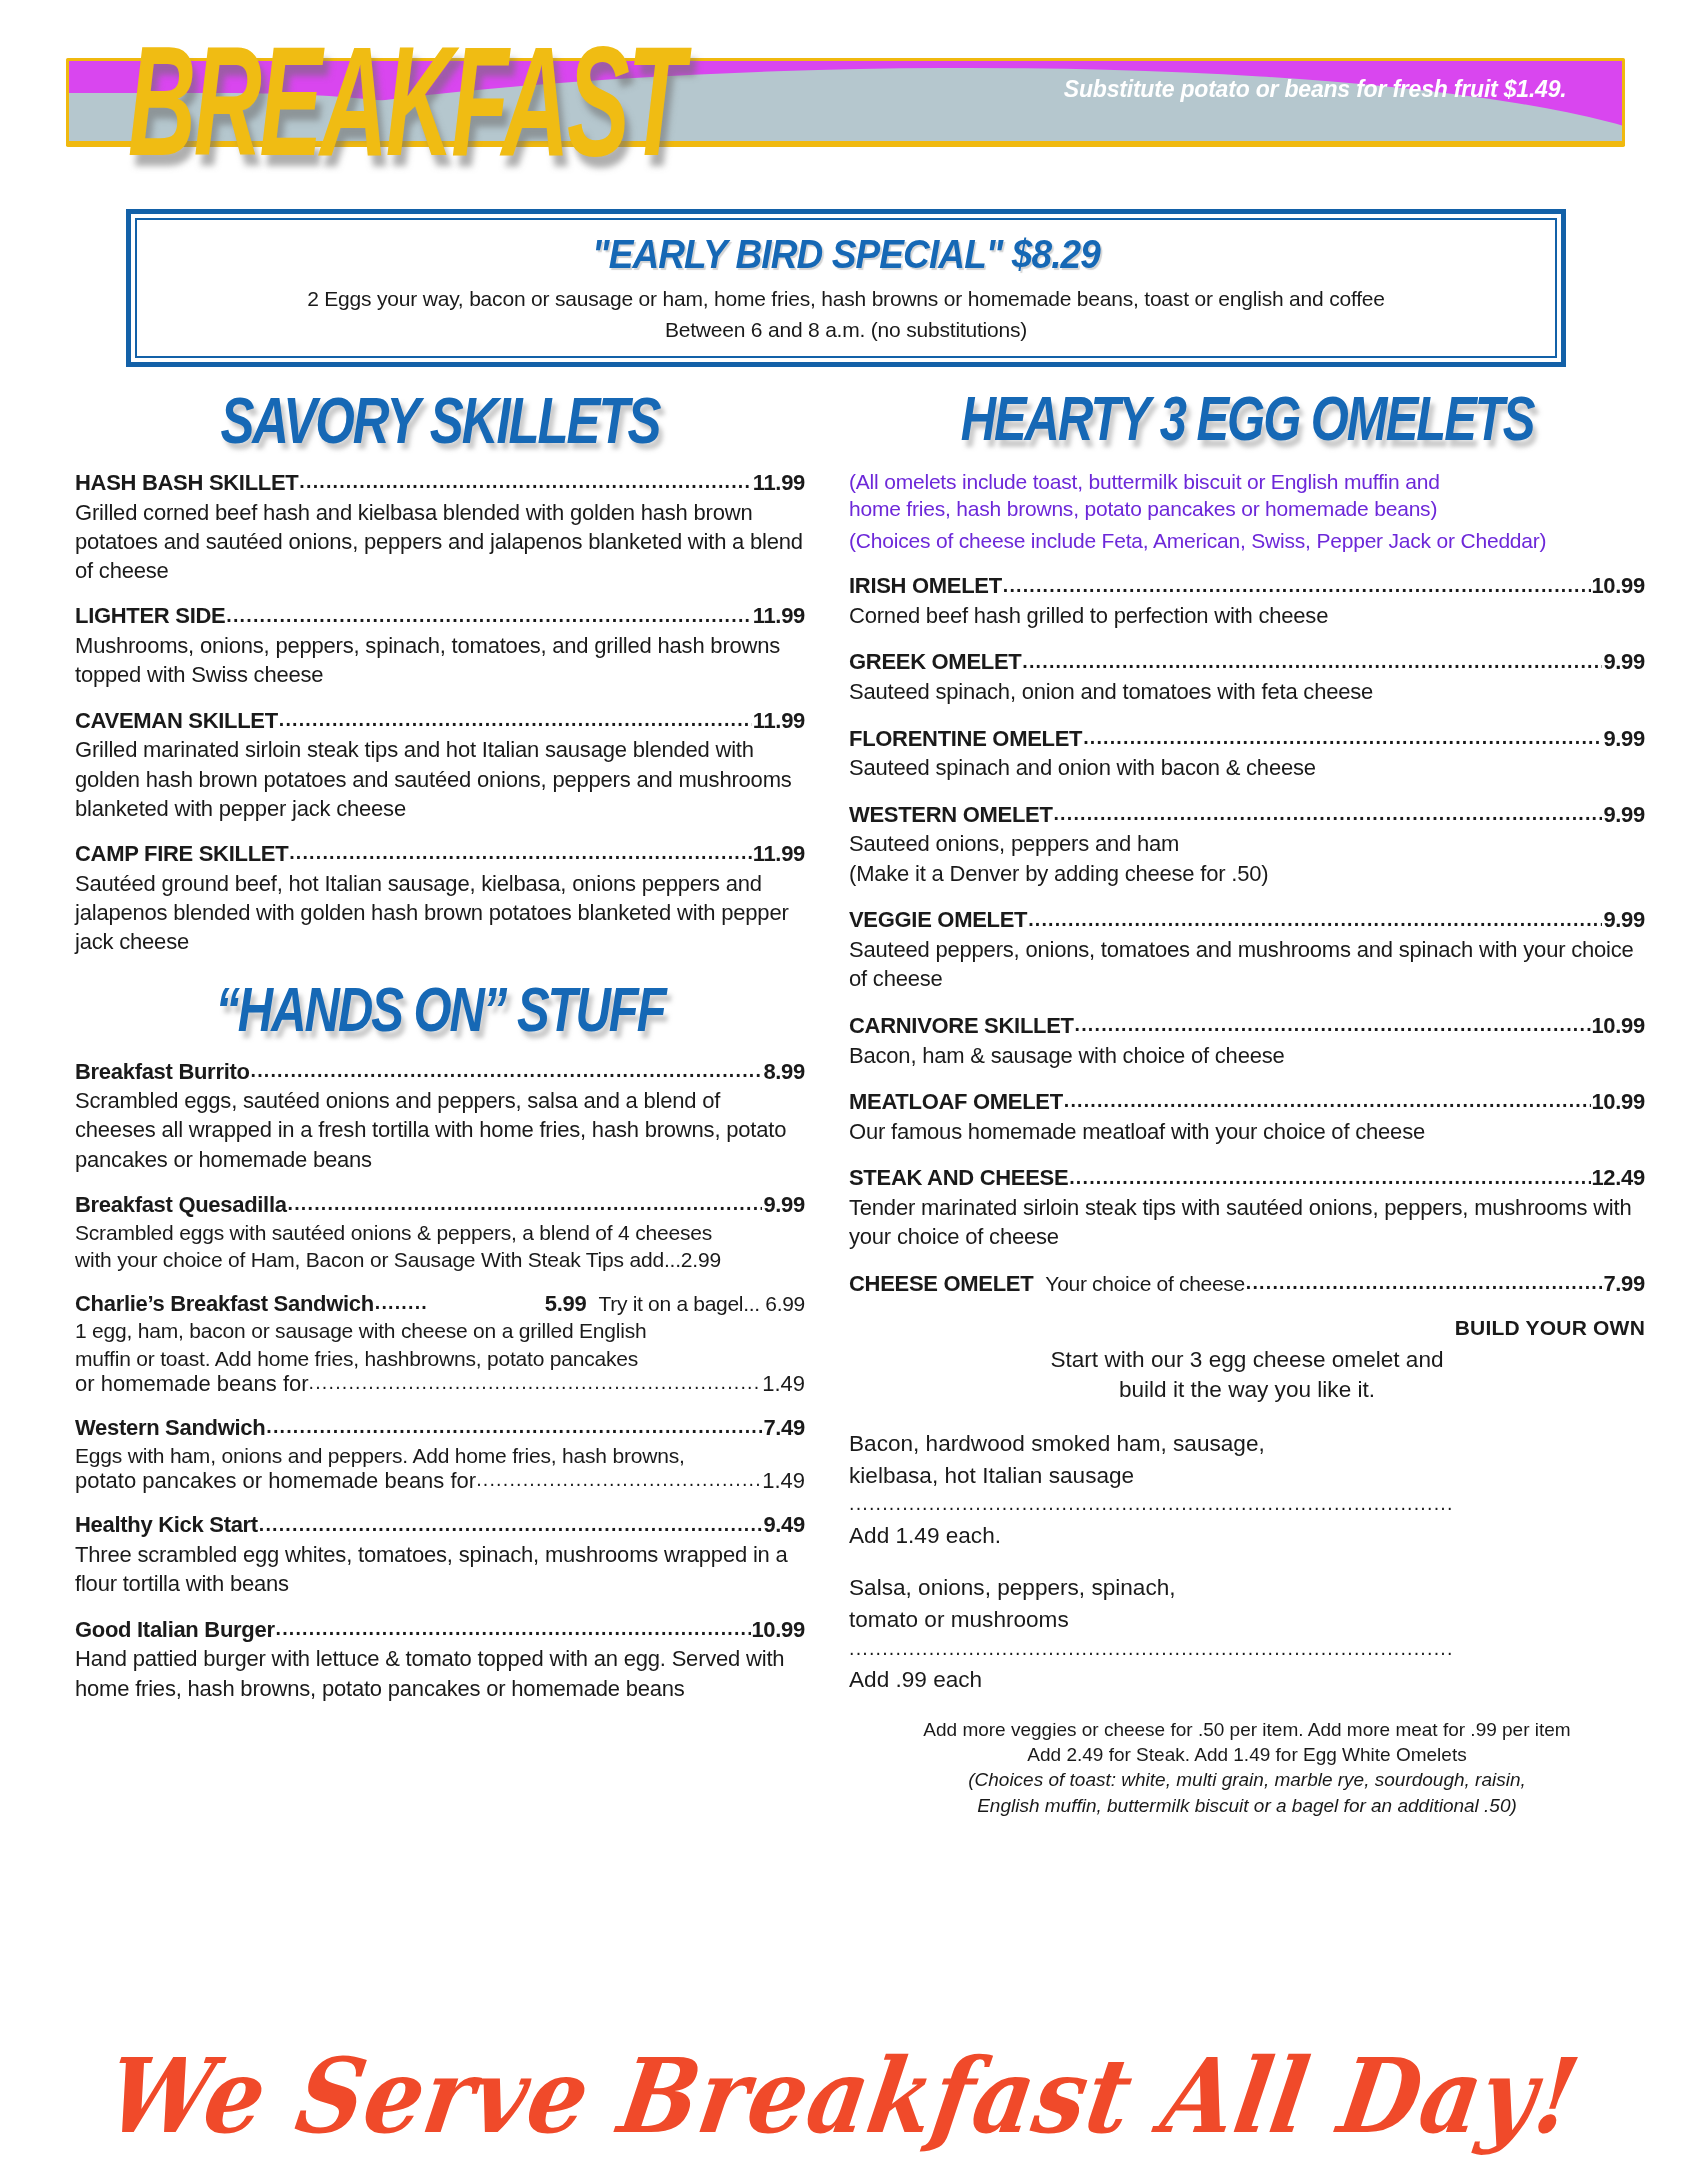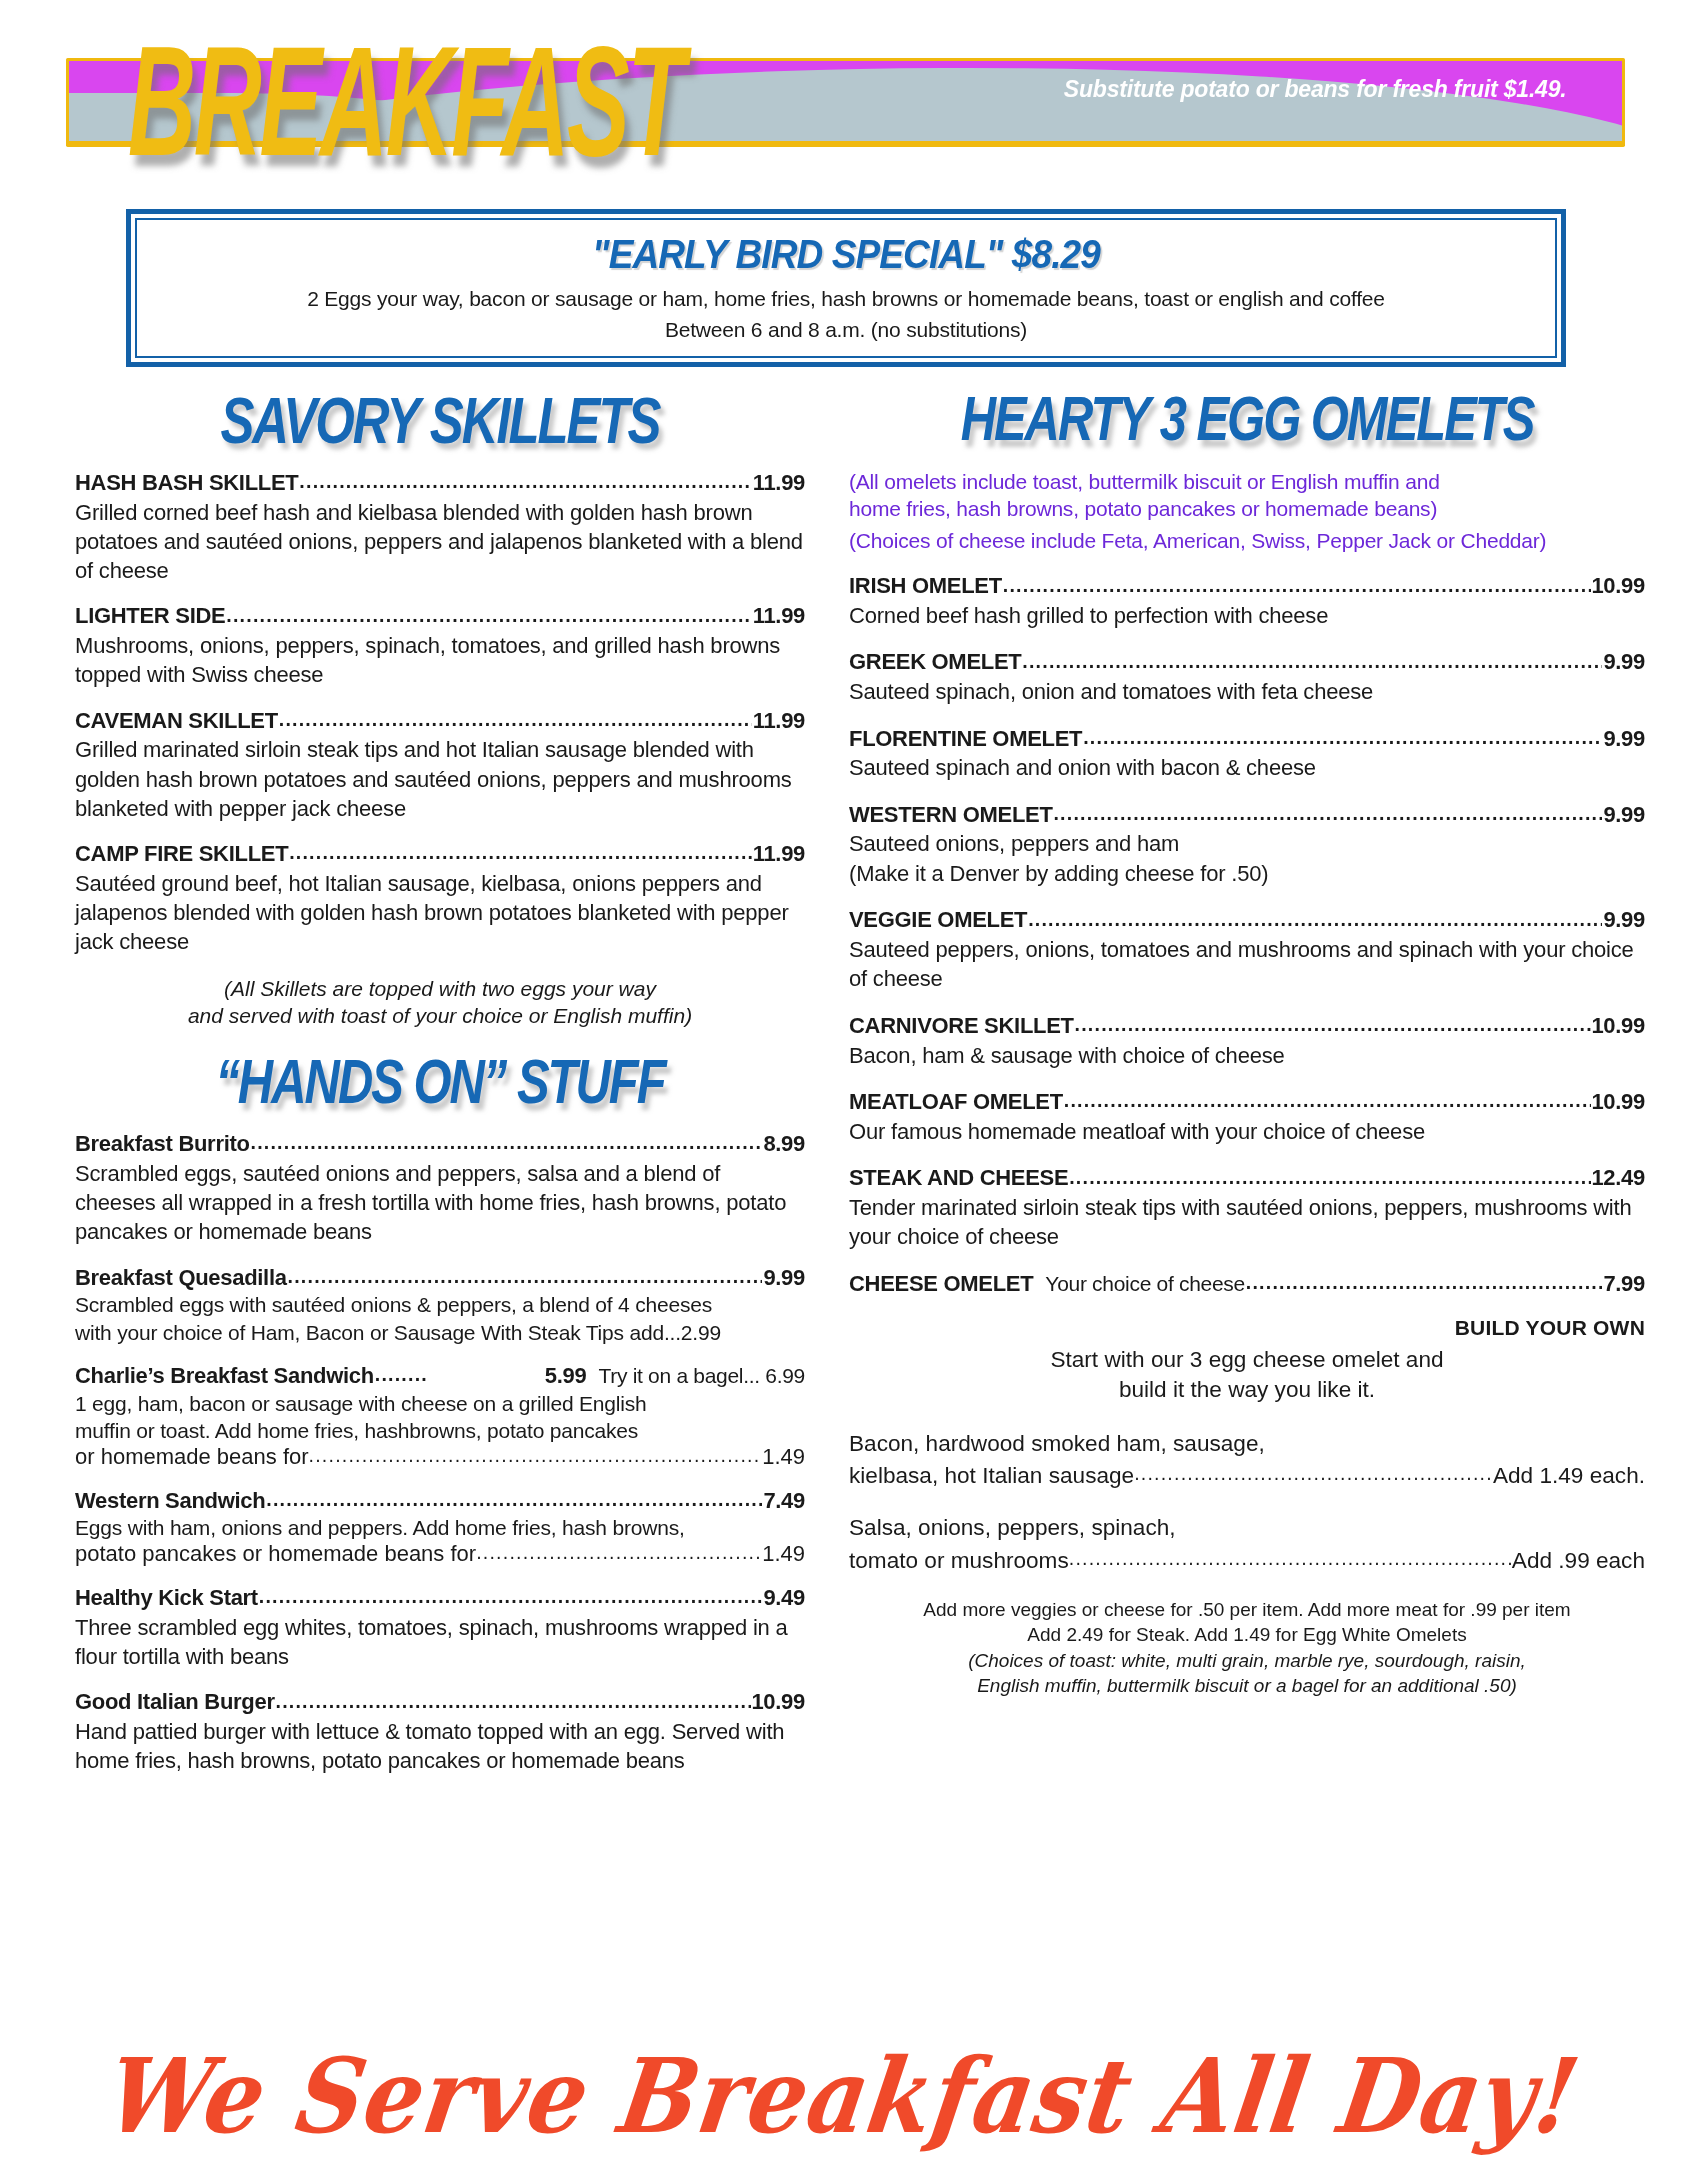--- a/index.html
+++ b/index.html
@@ -229,21 +229,21 @@
     font-size: 22.6px;
     line-height: 1.35;
     margin-bottom: 22px;
   }
   .build-row {
     font-size: 22.6px;
     line-height: 1.42;
     margin-bottom: 20.4px;
   }
   .build-row .fill {
-    display: flex; align-items: center; white-space: nowrap; width: 100%;
+    display: flex; align-items: flex-start; white-space: nowrap; width: 100%; flex-direction: column;
   }
   .build-row .fill .dots {
     flex: 1 1 auto; overflow: hidden; letter-spacing: 1.2px;
     font-size: 19.6px; position: relative; top: -1.7px;
   }
   .footnotes {
     text-align: center;
     font-size: 19px;
     line-height: 1.33;
     margin-top: 15.3px;
@@ -323,24 +323,20 @@
 
     <div class="item">
       <div class="item-head">
         <span class="nm">CAMP FIRE SKILLET</span>
         <span class="dots">...........................................................................................</span>
         <span class="pr">11.99</span>
       </div>
       <div class="item-desc">Sautéed ground beef, hot Italian sausage, kielbasa, onions peppers and jalapenos blended with golden hash brown potatoes blanketed with pepper jack cheese</div>
     </div>
 
-    <div class="center-note">
-      <div>(All Skillets are topped with two eggs your way</div>
-      <div>and served with toast of your choice or English muffin)</div>
-    </div>
 
     <div class="sec-head hands">“HANDS ON” STUFF</div>
 
     <div class="item">
       <div class="item-head">
         <span class="nm">Breakfast Burrito</span>
         <span class="dots">...........................................................................................</span>
         <span class="pr">8.99</span>
       </div>
       <div class="item-desc">Scrambled eggs, sautéed onions and peppers, salsa and a blend of cheeses all wrapped in a fresh tortilla with home fries, hash browns, potato pancakes or homemade beans</div>

